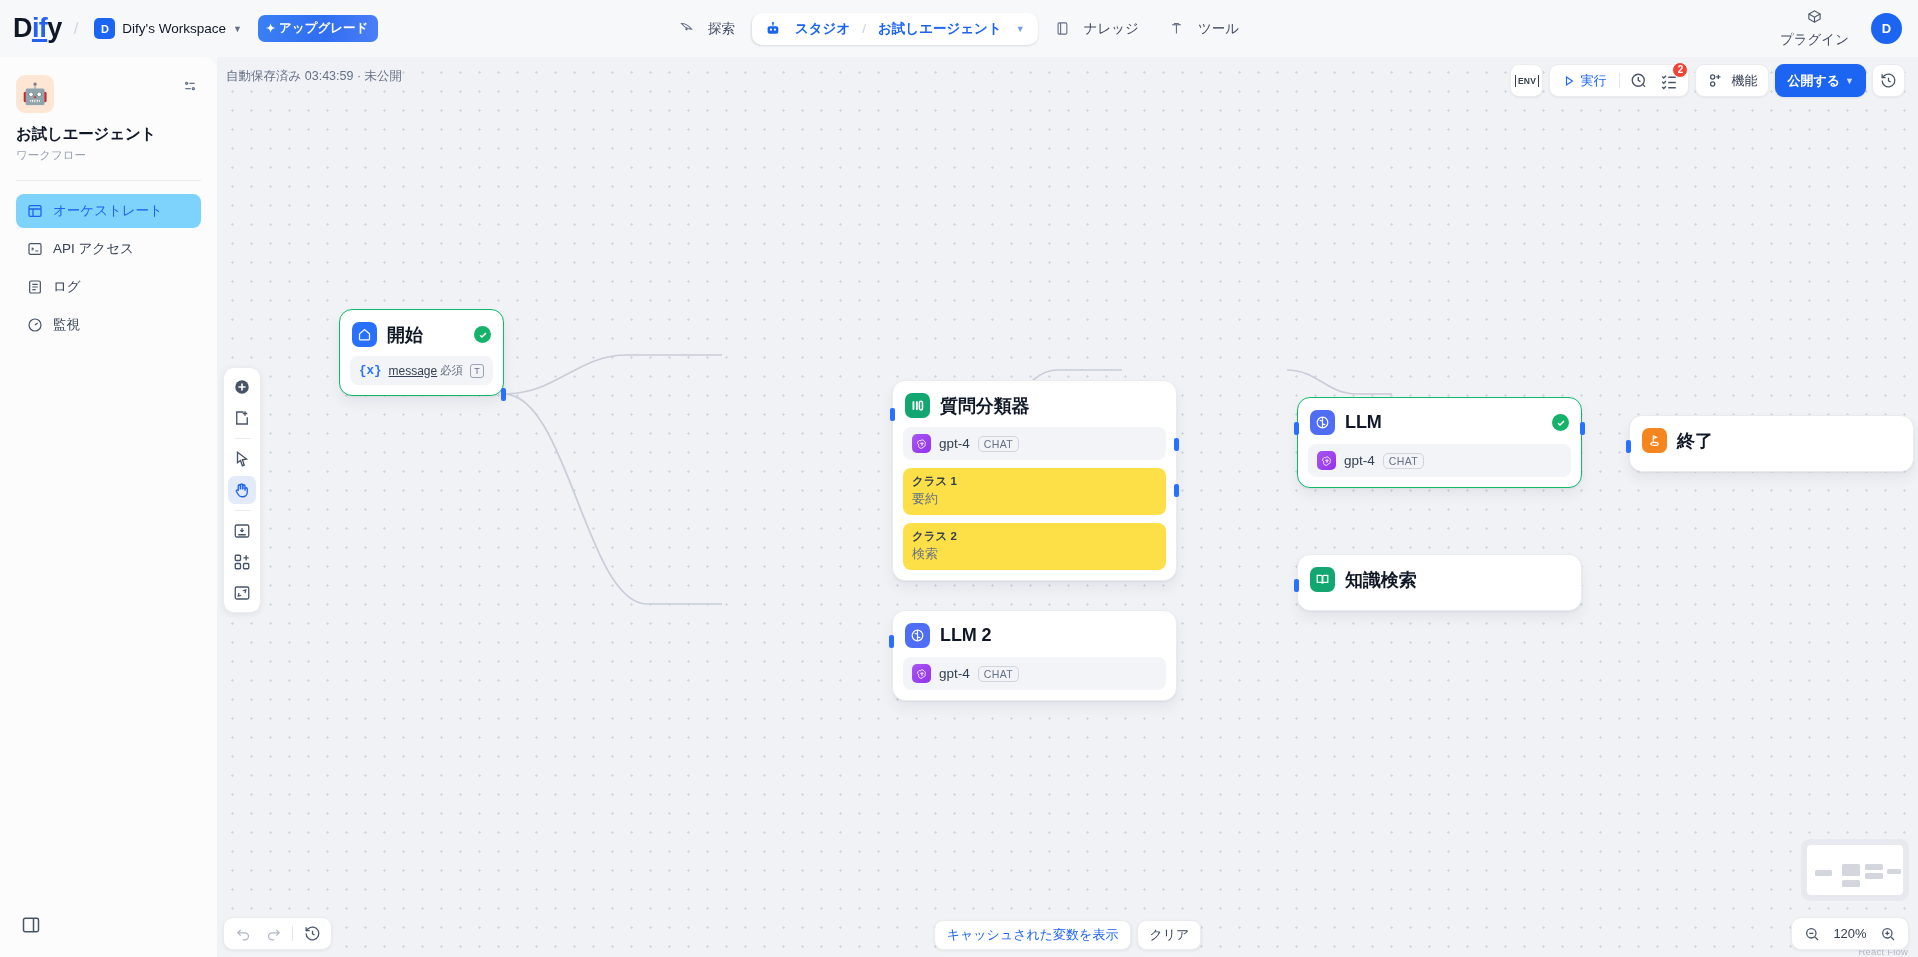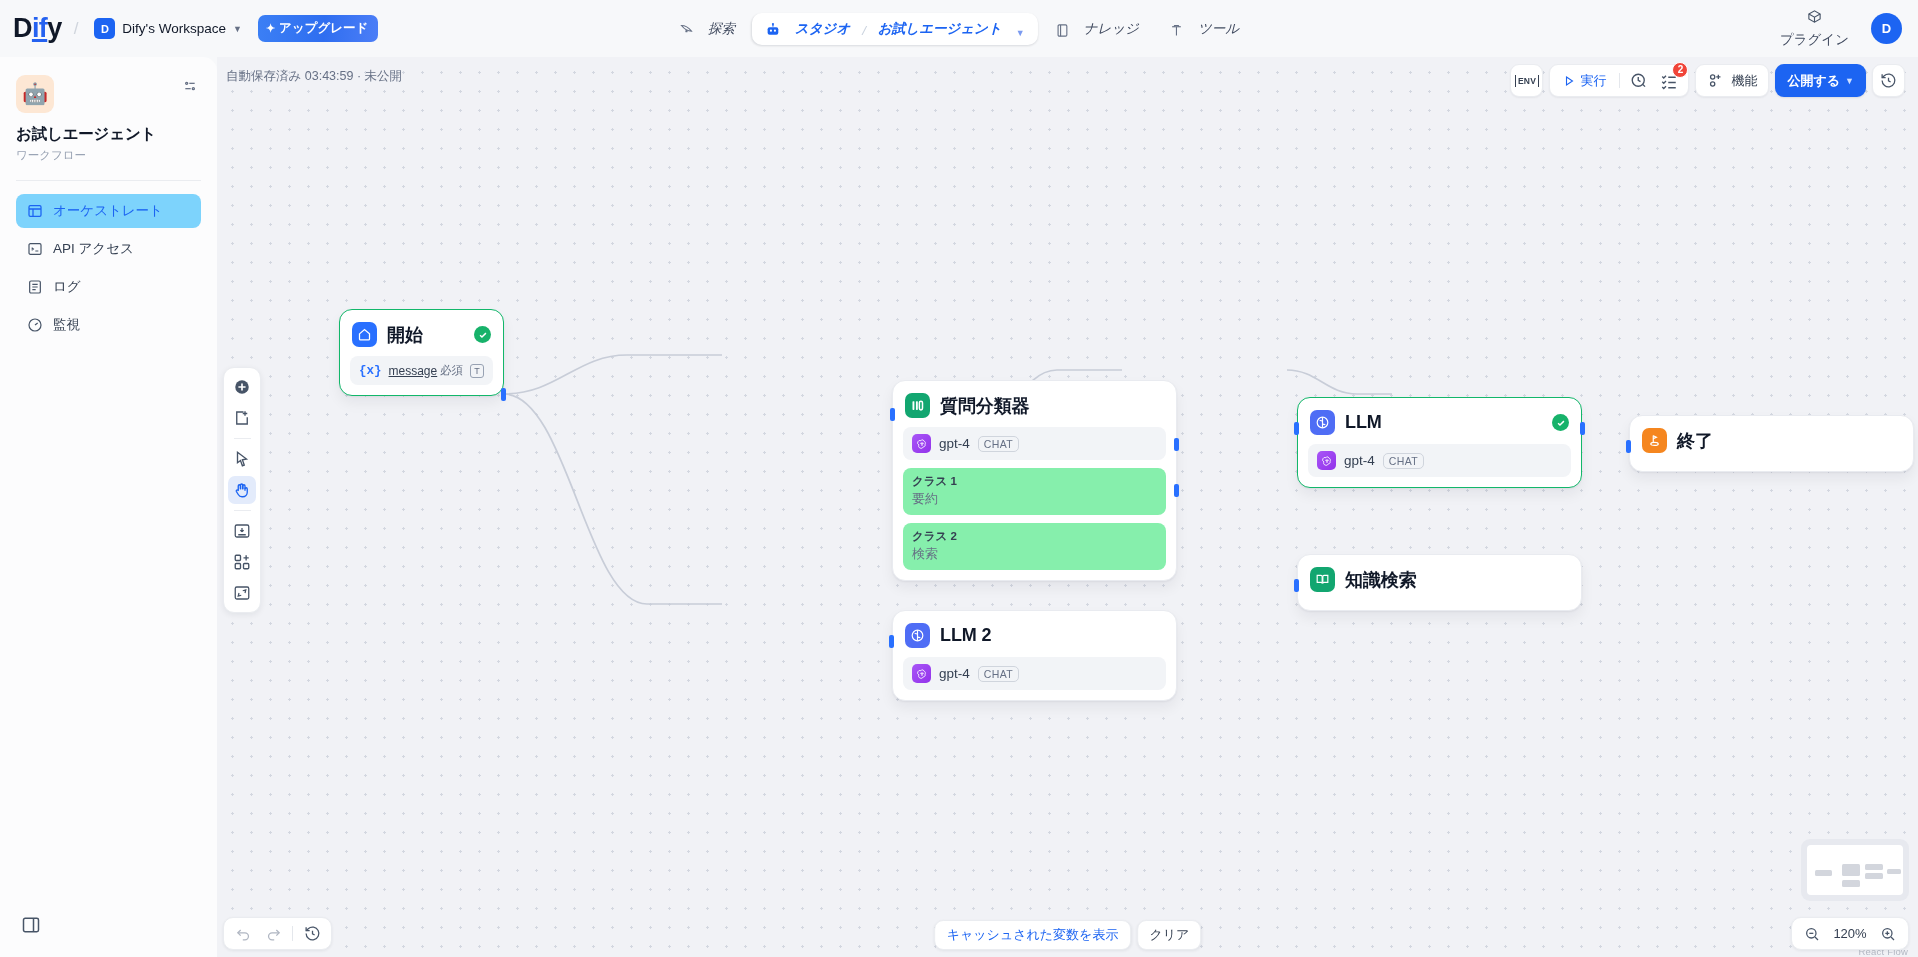--- a/index.html
+++ b/index.html
@@ -24,21 +24,21 @@
   .ws-av { width: 21px; height: 21px; border-radius: 5px; background: #1c64f2; color: #fff; font-size: 11px; font-weight: 700; display: flex; align-items: center; justify-content: center; }
   .ws-name { font-size: 13.5px; color: #101828; font-weight: 500; }
   .chev { font-size: 9px; color: #667085; }
   .upgrade {
     display: flex; align-items: center; gap: 4px;
     background: linear-gradient(93deg, #3b7ff5 0%, #2f6ef0 55%, #4c7ef7 100%);
     color: #fff; font-size: 12.5px; font-weight: 600; padding: 5px 10px 5px 8px;
     border-radius: 7px; border: none; cursor: pointer; white-space: nowrap;
   }
   .tb-center { position: absolute; left: 50%; transform: translateX(-50%); display: flex; align-items: center; gap: 4px; }
-  .nav-item { display: flex; align-items: flex-end; gap: 14px; padding: 7px 13px; border-radius: 10px; font-size: 13.5px; color: #404a5f; cursor: pointer; white-space: nowrap; font-style: italic; }
+  .nav-item { display: flex; align-items: center; gap: 14px; padding: 7px 13px; border-radius: 10px; font-size: 13.5px; color: #404a5f; cursor: pointer; white-space: nowrap; }
   .nav-item.active { background: #ffffff; box-shadow: 0 1px 2px rgba(16,24,40,.07), 0 1px 3px rgba(16,24,40,.06); color: #1c64f2; font-weight: 700; }
   .nav-item.active .nsep { color: #c9d2de; font-weight: 300; margin: 0 -2px; }
   .nav-item.active .sub { color: #1c64f2; font-weight: 700; }
   .tb-right { margin-left: auto; display: flex; align-items: center; gap: 14px; padding-right: 16px; }
   .plug { display: flex; align-items: center; gap: 7px; font-size: 13.5px; color: #404a5f; cursor: pointer; padding: 6px 8px; border-radius: 9px; flex-direction: column; }
   .avatar-u { width: 31px; height: 31px; border-radius: 50%; background: #1c64f2; color: #fff; font-size: 13px; font-weight: 600; display: flex; align-items: center; justify-content: center; cursor: pointer; }
 
   
   #sidebar {
     position: absolute; top: 57px; left: 0; width: 217px; height: 900px;
@@ -101,21 +101,21 @@
   .ncheck { margin-left: auto; width: 17px; height: 17px; border-radius: 50%; background: #17b26a; display: flex; align-items: center; justify-content: center; }
   .nrow { margin-top: 9px; background: #f2f4f7; border-radius: 8px; padding: 7px 9px; display: flex; align-items: center; gap: 8px; }
   .mdl-ico { width: 19px; height: 19px; border-radius: 5px; background: linear-gradient(135deg,#a855f7,#9333ea); display:flex;align-items:center;justify-content:center; flex:0 0 19px; }
   .mdl-name { font-size: 13.5px; color: #354052; font-weight: 500; }
   .chat-tag { font-size: 10.5px; color: #667085; border: 1px solid #d0d5dd; border-radius: 5px; padding: 1px 5px; letter-spacing: .4px; }
   .var-row { margin-top: 9px; background: #f2f4f7; border-radius: 8px; padding: 7px 9px; display: flex; align-items: center; }
   .var-x { font-size: 12.5px; color: #2970ff; font-weight: 600; font-family: "Liberation Mono", monospace; }
   .var-nm { font-size: 12px; color: #354052; margin-left: 7px; text-decoration: underline; }
   .var-req { margin-left: auto; font-size: 11.5px; color: #667085; }
   .var-t { margin-left: 7px; width: 14px; height: 14px; border: 1px solid #98a2b3; border-radius: 3px; font-size: 9px; color: #667085; display:flex;align-items:center;justify-content:center; }
-  .cls-row { margin-top: 8px; background: #86efac; border-radius: 8px; padding: 6px 9px 7px 9px; }
+  .cls-row { margin-top: 8px; background: #fde047; border-radius: 8px; padding: 6px 9px 7px 9px; }
   .cls-t { font-size: 11.5px; font-weight: 700; color: #354052; }
   .cls-v { font-size: 13px; color: #667085; margin-top: 1px; }
   .port { position: absolute; width: 5px; height: 13px; background: #2970ff; border-radius: 2px; z-index: 18; }
 
   #edges { position: absolute; inset: 0; z-index: 10; pointer-events: none; }
 
   
   #undo-bar { position: absolute; left: 6px; bottom: 7px; height: 33px; background: #fff; border: .5px solid #eaecf0; border-radius: 10px; box-shadow: 0 1px 3px rgba(16,24,40,.07); display: flex; align-items: center; padding: 0 5px; gap: 2px; z-index: 30; }
   #cache-bar { position: absolute; left: 50%; transform: translateX(-50%); bottom: 7px; display: flex; align-items: center; gap: 6px; z-index: 30; }
   .cache-btn { height: 30px; background: #fff; border: .5px solid #eaecf0; border-radius: 9px; box-shadow: 0 1px 3px rgba(16,24,40,.07); font-size: 13px; color: #1c64f2; font-weight: 500; padding: 0 12px; display: flex; align-items: center; cursor: pointer; }

